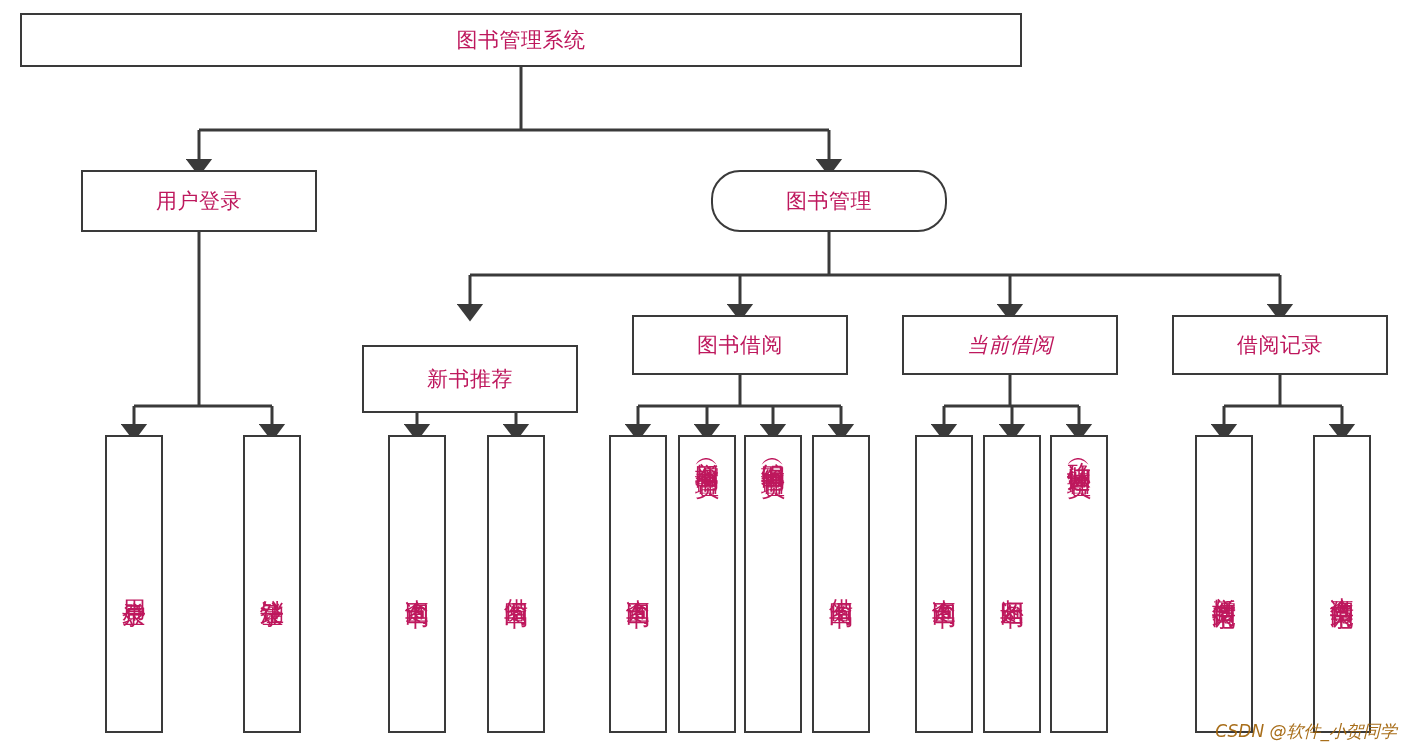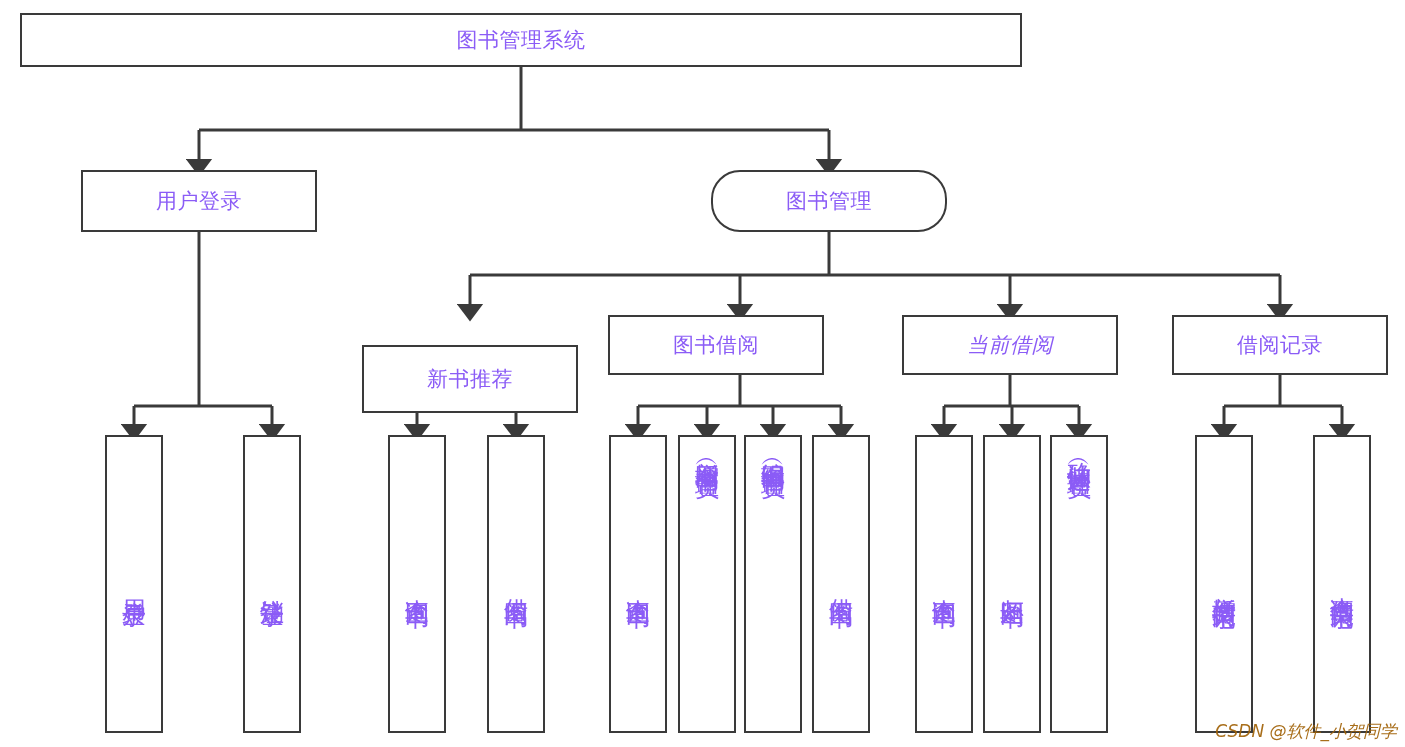--- a/index.html
+++ b/index.html
@@ -27,21 +27,21 @@
   .node-box {
     position: absolute;
     box-sizing: border-box;
     border: 2px solid #3a3a3a;
     background: #ffffff;
     display: flex;
     align-items: center;
     justify-content: center;
   }
   .node-label {
-    color: #8b5cf6;
+    color: #be185d;
     font-size: 21px;
     line-height: 1.15;
     letter-spacing: 0.5px;
     white-space: nowrap;
     text-align: right;
     user-select: none;
   }
   .leaf-box .node-label {
     writing-mode: vertical-rl;
     text-orientation: upright;
@@ -123,21 +123,21 @@
       </div>
       <div class="node-box" style="left: 81px; top: 170px; width: 236px; height: 62px;">
         <span class="node-label">用户登录</span>
       </div>
       <div class="node-box" style="left: 711px; top: 170px; width: 236px; height: 62px; border-radius: 29px;">
         <span class="node-label">图书管理</span>
       </div>
       <div class="node-box" style="left: 362px; top: 315px; width: 216px; height: 68px; margin-top: 30px;">
         <span class="node-label">新书推荐</span>
       </div>
-      <div class="node-box" style="left: 608px; top: 315px; width: 216px; height: 60px;">
+      <div class="node-box" style="left: 632px; top: 315px; width: 216px; height: 60px;">
         <span class="node-label">图书借阅</span>
       </div>
       <div class="node-box" style="left: 902px; top: 315px; width: 216px; height: 60px; font-style: italic;">
         <span class="node-label">当前借阅</span>
       </div>
       <div class="node-box" style="left: 1172px; top: 315px; width: 216px; height: 60px;">
         <span class="node-label">借阅记录</span>
       </div>
       <div class="node-box leaf-box center-text" style="left: 105px; top: 435px; width: 58px; height: 298px;">
         <span class="node-label">用户登录</span>

